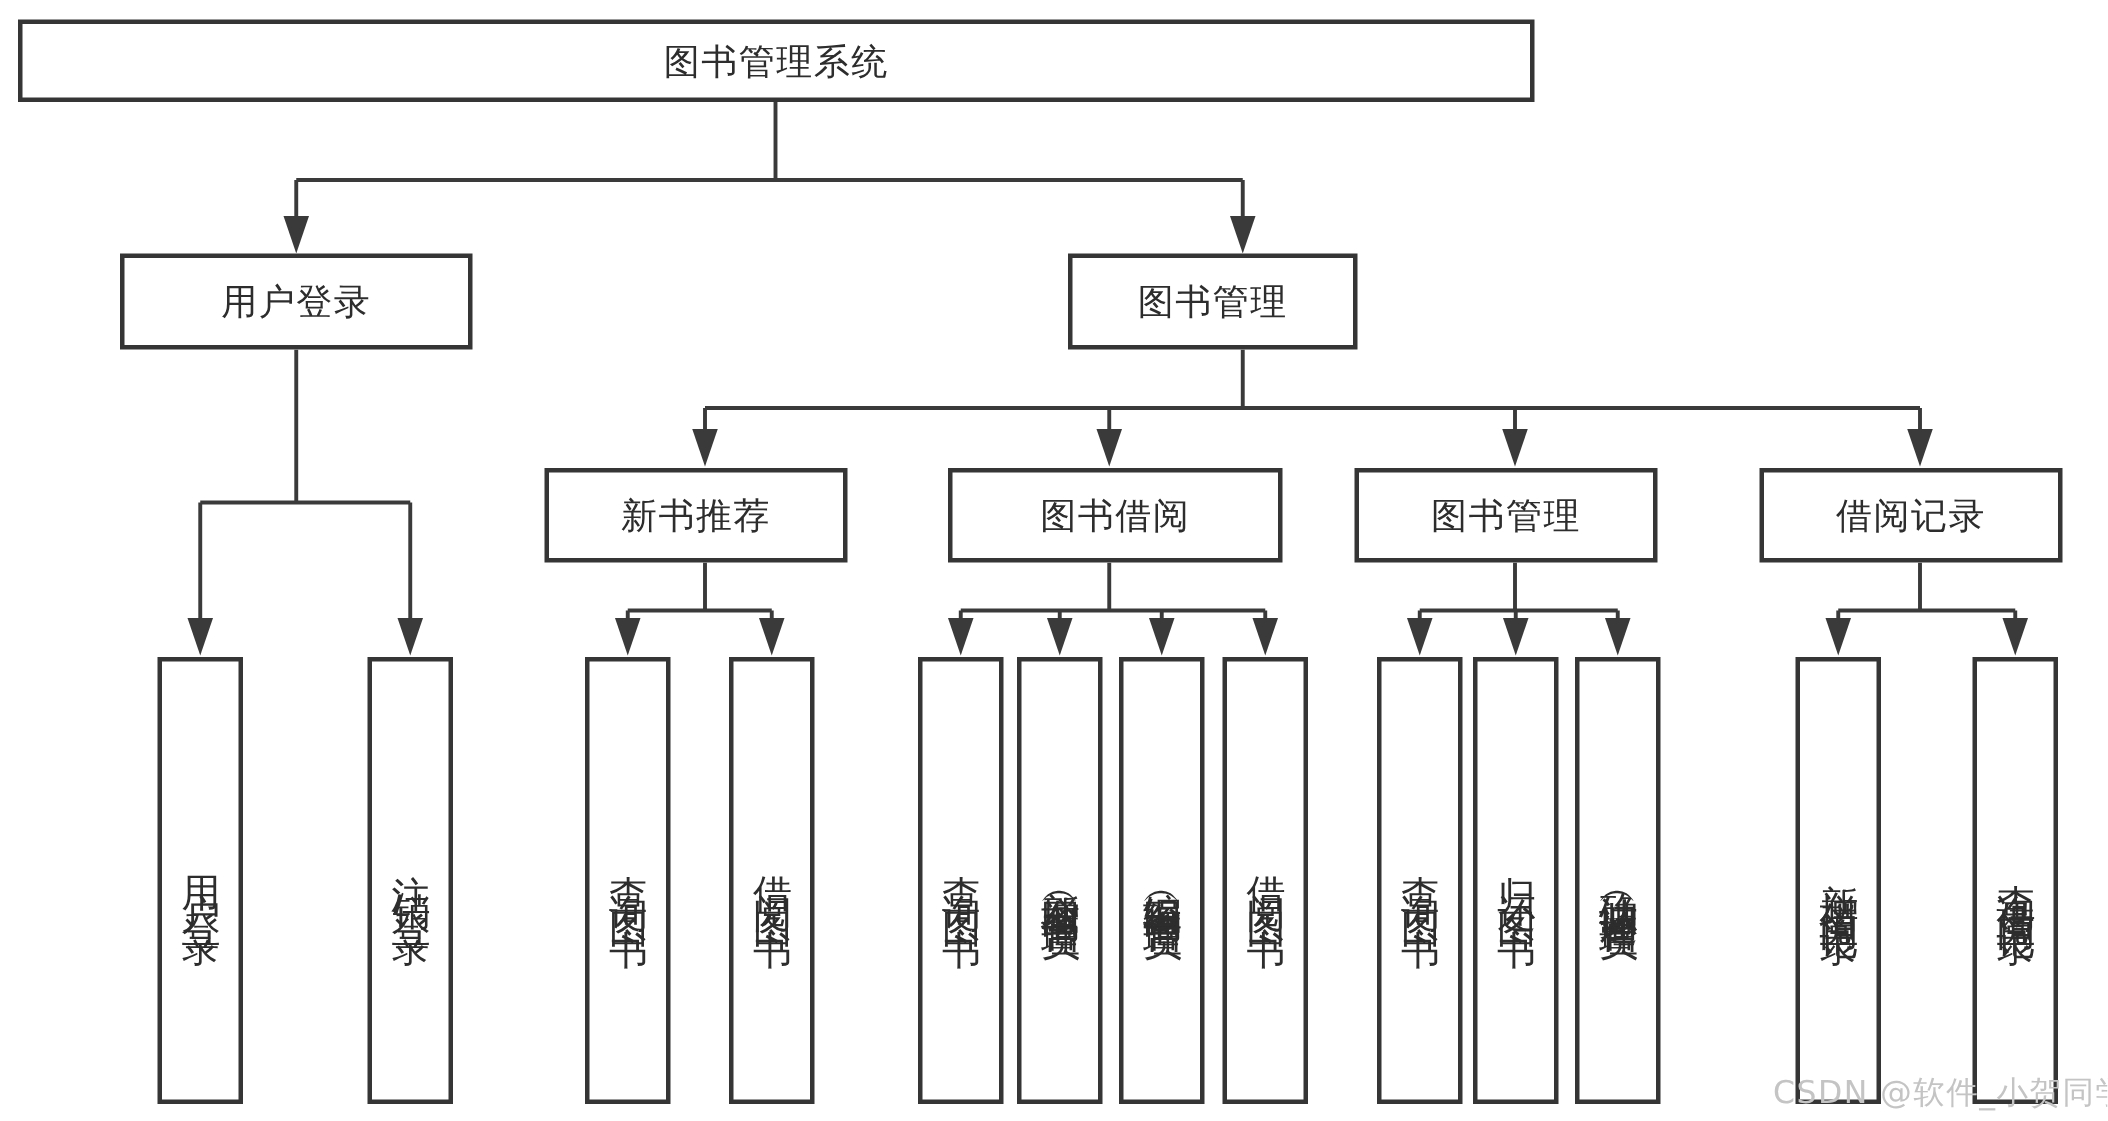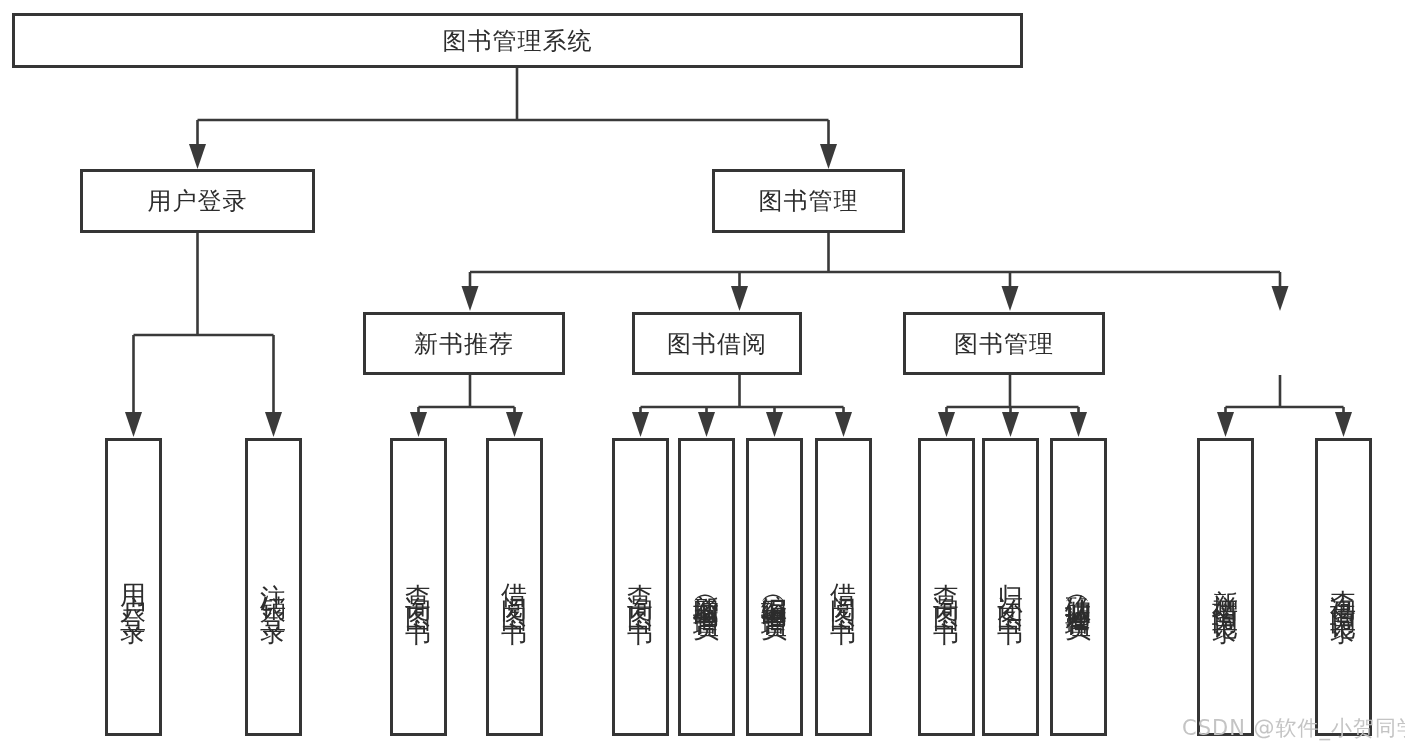--- a/index.html
+++ b/index.html
@@ -101,25 +101,28 @@
   <div class="box lvl2" style="left:80px;width:235px;">
     <span class="hlabel">用户登录</span>
   </div>
   <div class="box lvl2" style="left:712px;width:193px;">
     <span class="hlabel">图书管理</span>
   </div>
 
   <div class="box lvl3" style="left:363px;">
     <span class="hlabel">新书推荐</span>
   </div>
-  <div class="box lvl3" style="left:632px;width:170px;">
+  <div class="box lvl3" style="left:632px;width:223px;">
     <span class="hlabel">图书借阅</span>
   </div>
   <div class="box lvl3" style="left:903px;">
     <span class="hlabel">图书管理</span>
+  </div>
+  <div class="box lvl3" style="left:1173px;">
+    <span class="hlabel">借阅记录</span>
   </div>
 
   <div class="box leaf" style="left:105px;">
     <span class="vt sp-wide">用户登录</span>
   </div>
   <div class="box leaf" style="left:245px;">
     <span class="vt sp-wide">注销登录</span>
   </div>
 
   <div class="box leaf" style="left:390px;">

